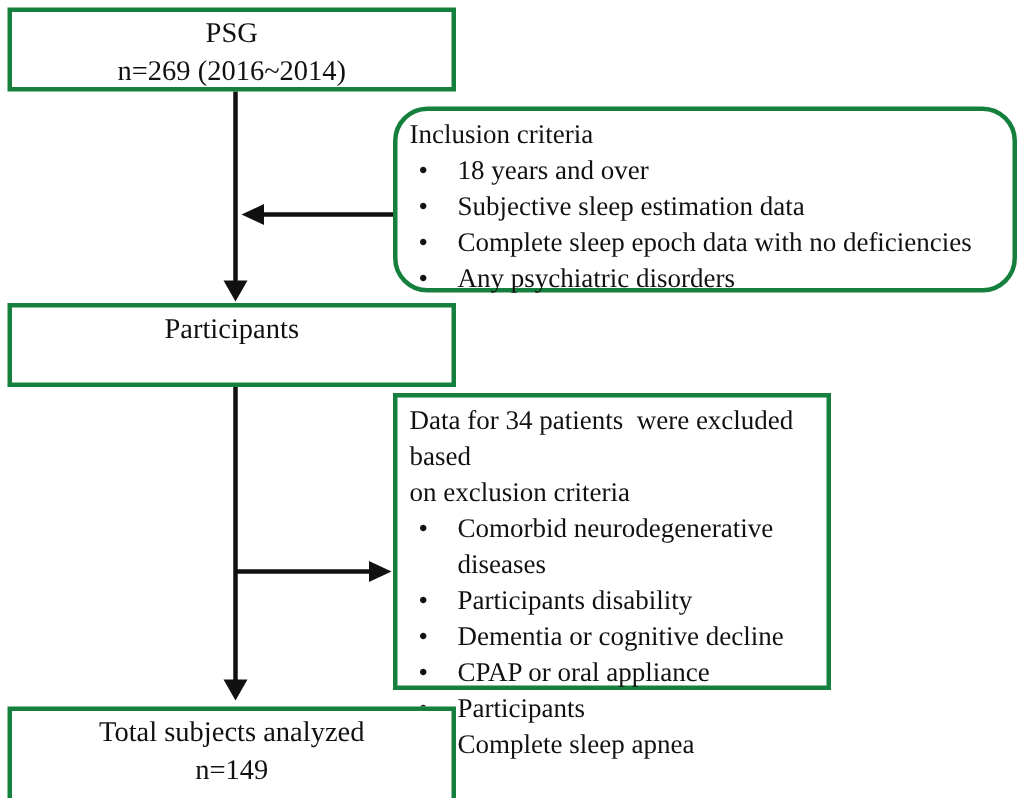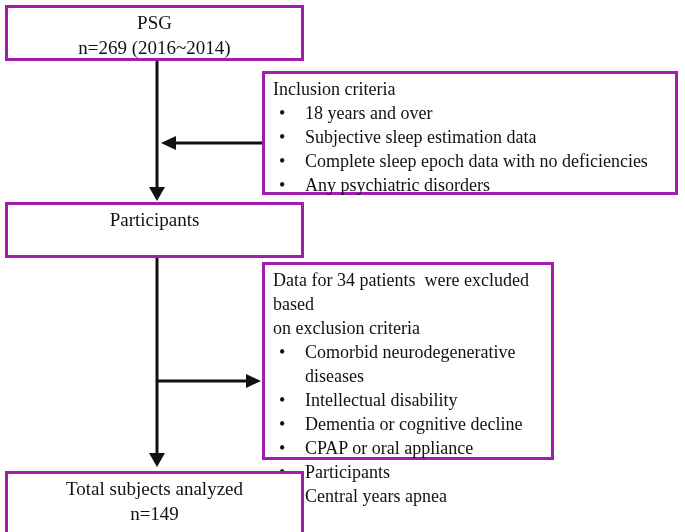--- a/index.html
+++ b/index.html
@@ -12,42 +12,42 @@
     color: #111111;
     overflow: hidden;
   }
   .connectors {
     position: absolute;
     left: 0; top: 0;
     width: 685px; height: 532px;
   }
   .box {
     position: absolute;
-    border: 3px solid #a21caf;
+    border: 3px solid #15803d;
     background: #ffffff;
     box-sizing: border-box;
   }
   .leftbox {
     left: 5px;
     width: 299px;
     text-align: center;
     font-size: 19px;
     line-height: 25px;
     padding-top: 2px;
   }
   #box-psg   { top: 5px;   height: 56px; }
   #box-part  { top: 202px; height: 56px; }
   #box-total { top: 471px; height: 70px; }
   .rightbox {
     font-size: 18px;
     line-height: 24px;
     padding: 3px 6px 0 8px;
     text-align: left;
   }
-  #box-incl { left: 262px; top: 71px;  width: 416px; height: 124px; }
+  #box-incl { left: 262px; top: 71px;  width: 416px; height: 124px; border-radius: 23px; }
   #box-excl { left: 262px; top: 262px; width: 292px; height: 198px; }
   .rtitle { white-space: pre-wrap; }
   .blist {
     list-style: none;
     margin: 0;
     padding: 0;
   }
   .blist li {
     position: relative;
     padding-left: 32px;
@@ -96,25 +96,25 @@
 
   <div class="box leftbox" id="box-part">
     <div>Participants</div>
   </div>
 
   <div class="box rightbox" id="box-excl">
     <div class="rtitle">Data for 34 patients  were excluded based</div>
     <div class="rtitle">on exclusion criteria</div>
     <ul class="blist">
       <li><span class="bullet-dot">•</span><span>Comorbid neurodegenerative diseases</span></li>
-      <li><span class="bullet-dot">•</span><span>Intellectual disability</span></li>
+      <li><span class="bullet-dot">•</span><span>Participants disability</span></li>
       <li><span class="bullet-dot">•</span><span>Dementia or cognitive decline</span></li>
       <li><span class="bullet-dot">•</span><span>CPAP or oral appliance</span></li>
       <li><span class="bullet-dot">•</span><span>Participants</span></li>
-      <li><span class="bullet-dot">•</span><span>Central years apnea</span></li>
+      <li><span class="bullet-dot">•</span><span>Complete sleep apnea</span></li>
     </ul>
   </div>
 
   <div class="box leftbox" id="box-total">
     <div>Total subjects analyzed</div>
     <div>n=149</div>
   </div>
 
 </div>
 

